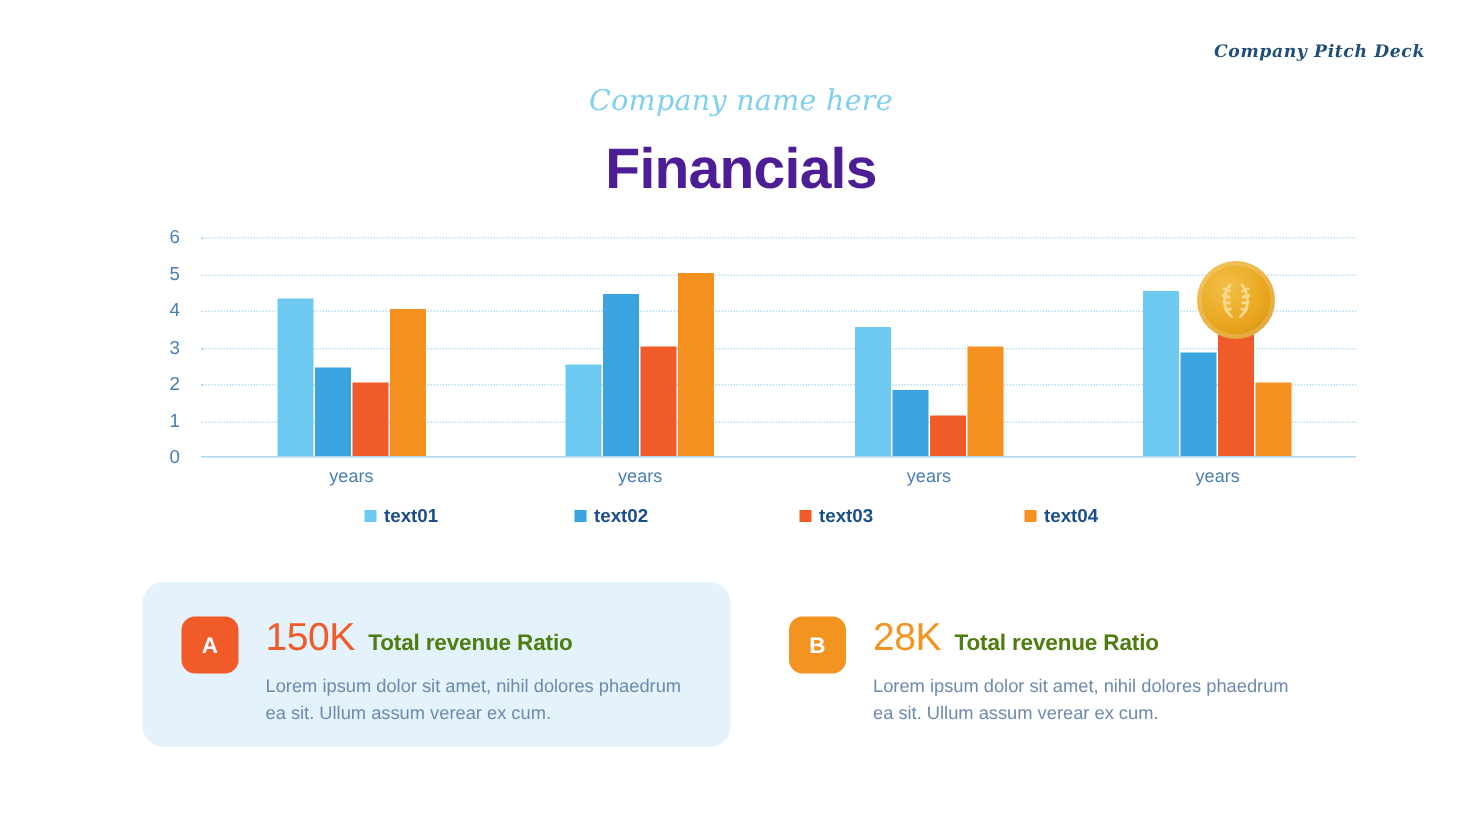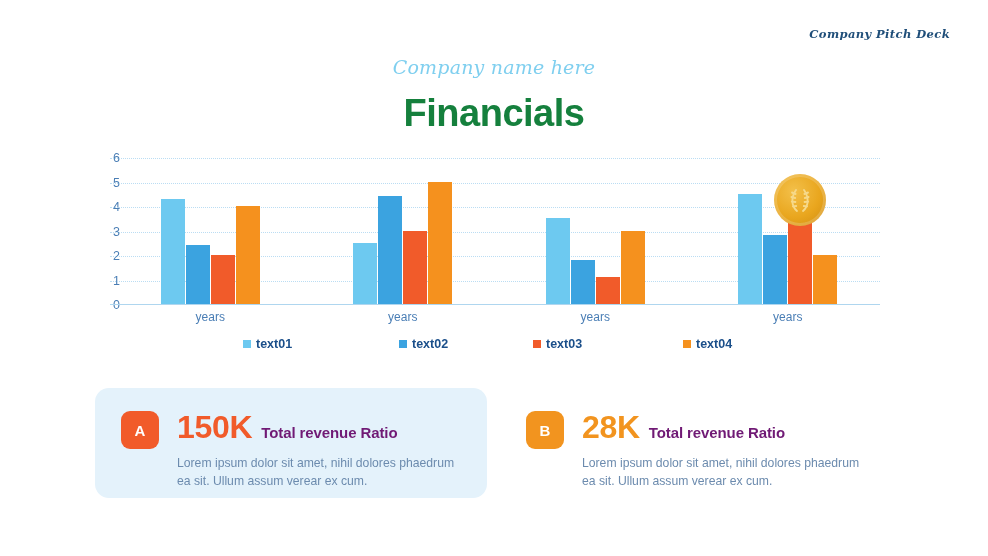--- a/index.html
+++ b/index.html
@@ -41,21 +41,21 @@
     font-size: 19px;
     color: #7FCFEF;
     letter-spacing: 0.2px;
     line-height: 1;
     margin: 0 0 6px 0;
   }
   .slide-title {
     font-family: "Liberation Sans", sans-serif;
     font-weight: bold;
     font-size: 38px;
-    color: #15803d;
+    color: #4c1d95;
     letter-spacing: -0.5px;
     line-height: 1.1;
     margin: 16px;
   }
 
   
   .chart-wrap {
     position: absolute;
     left: 98px;
     top: 158px;
@@ -74,21 +74,21 @@
     right: 0;
     width: 22px;
     text-align: right;
     font-size: 12.5px;
     color: #4A7EB5;
     line-height: 1;
     transform: translateY(-50%);
   }
   .plot {
     position: absolute;
-    left: 12px;
+    left: 36px;
     top: 0;
     width: 770px;
     height: 147px;
   }
   .gridline {
     position: absolute;
     left: 0;
     width: 770px;
     height: 0;
     border-top: 1px dotted #BBDDF3;
@@ -193,28 +193,28 @@
     margin-left: 18px;
     padding-top: 1px;
   }
   .card-headline {
     display: flex;
     align-items: baseline;
     gap: 9px;
     line-height: 1;
   }
   .card-value {
-    font-size: 32px;
-    font-weight: bold;
+    font-size: 26px;
+    font-weight: normal;
     letter-spacing: -0.3px;
   }
   .card-label {
     font-size: 15px;
     font-weight: bold;
-    color: #701a75;
+    color: #4d7c0f;
     letter-spacing: -0.1px;
     text-align: center;
   }
   .card-desc {
     margin-top: 12px;
     font-size: 12.2px;
     line-height: 1.45;
     color: #6C8BAE;
     max-width: 300px;
   }
@@ -286,21 +286,21 @@
         </svg>
       </div>
     </div>
 </div>
 
 <div class="legend">
     <div class="legend-item" style="left: 135px; padding-left: 10px;">
       <span class="legend-swatch" style="background: rgb(109, 201, 240);"></span>
       <span>text01</span>
     </div>
-    <div class="legend-item" style="left: 301px;">
+    <div class="legend-item" style="left: 285px;">
       <span class="legend-swatch" style="background: rgb(59, 163, 224);"></span>
       <span>text02</span>
     </div>
     <div class="legend-item" style="left: 435px; justify-content: flex-end;">
       <span class="legend-swatch" style="background: rgb(241, 91, 42);"></span>
       <span>text03</span>
     </div>
     <div class="legend-item" style="left: 585px;">
       <span class="legend-swatch" style="background: rgb(245, 145, 30);"></span>
       <span>text04</span>

